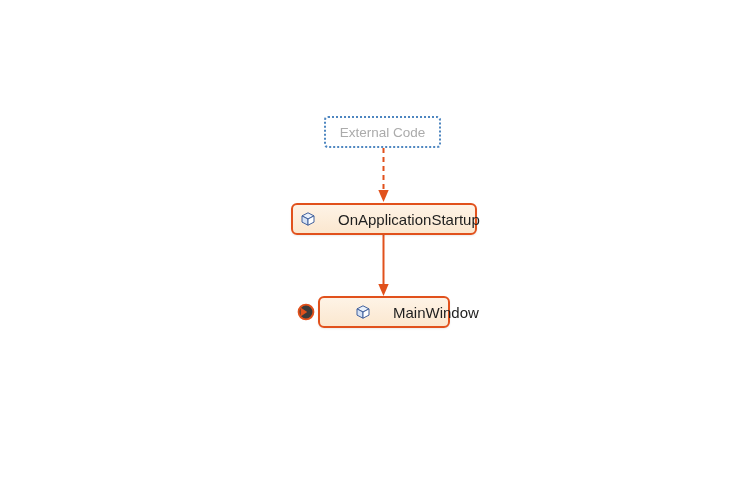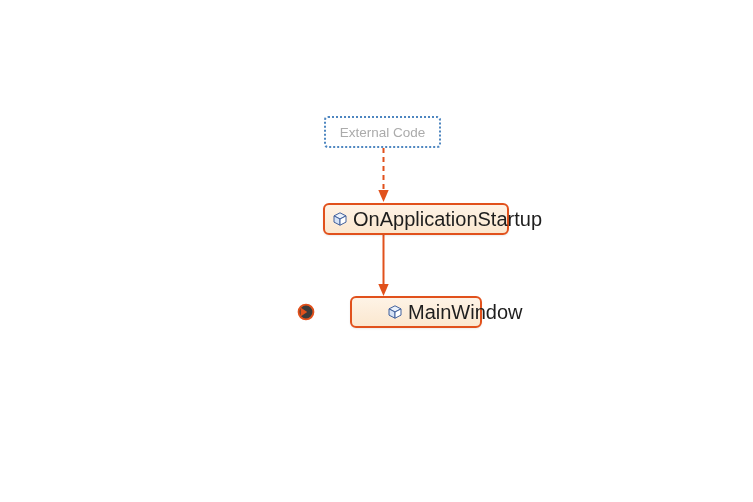--- a/index.html
+++ b/index.html
@@ -36,25 +36,24 @@
     display:flex;
     align-items:center;
     border-radius:6px;
     cursor:default;
     white-space:nowrap;
   }
   .node-call{
     border:2px solid var(--orange);
     background:linear-gradient(180deg,var(--node-fill-top) 0%,var(--node-fill-bottom) 100%);
     color:var(--node-text);
-    font-size:20px;
+    font-size:15px;
     padding:0 10px 0 8px;
-    gap:6px;
+    gap:23px;
     box-shadow:0 1px 2px rgba(0,0,0,0.08);
-    margin-left:32px;
   }
   .node-external{
     border:2px dotted var(--external-border);
     border-radius:4px;
     background:#ffffff;
     color:var(--external-text);
     font-size:13.5px;
     justify-content:center;
   }
   .cube{

